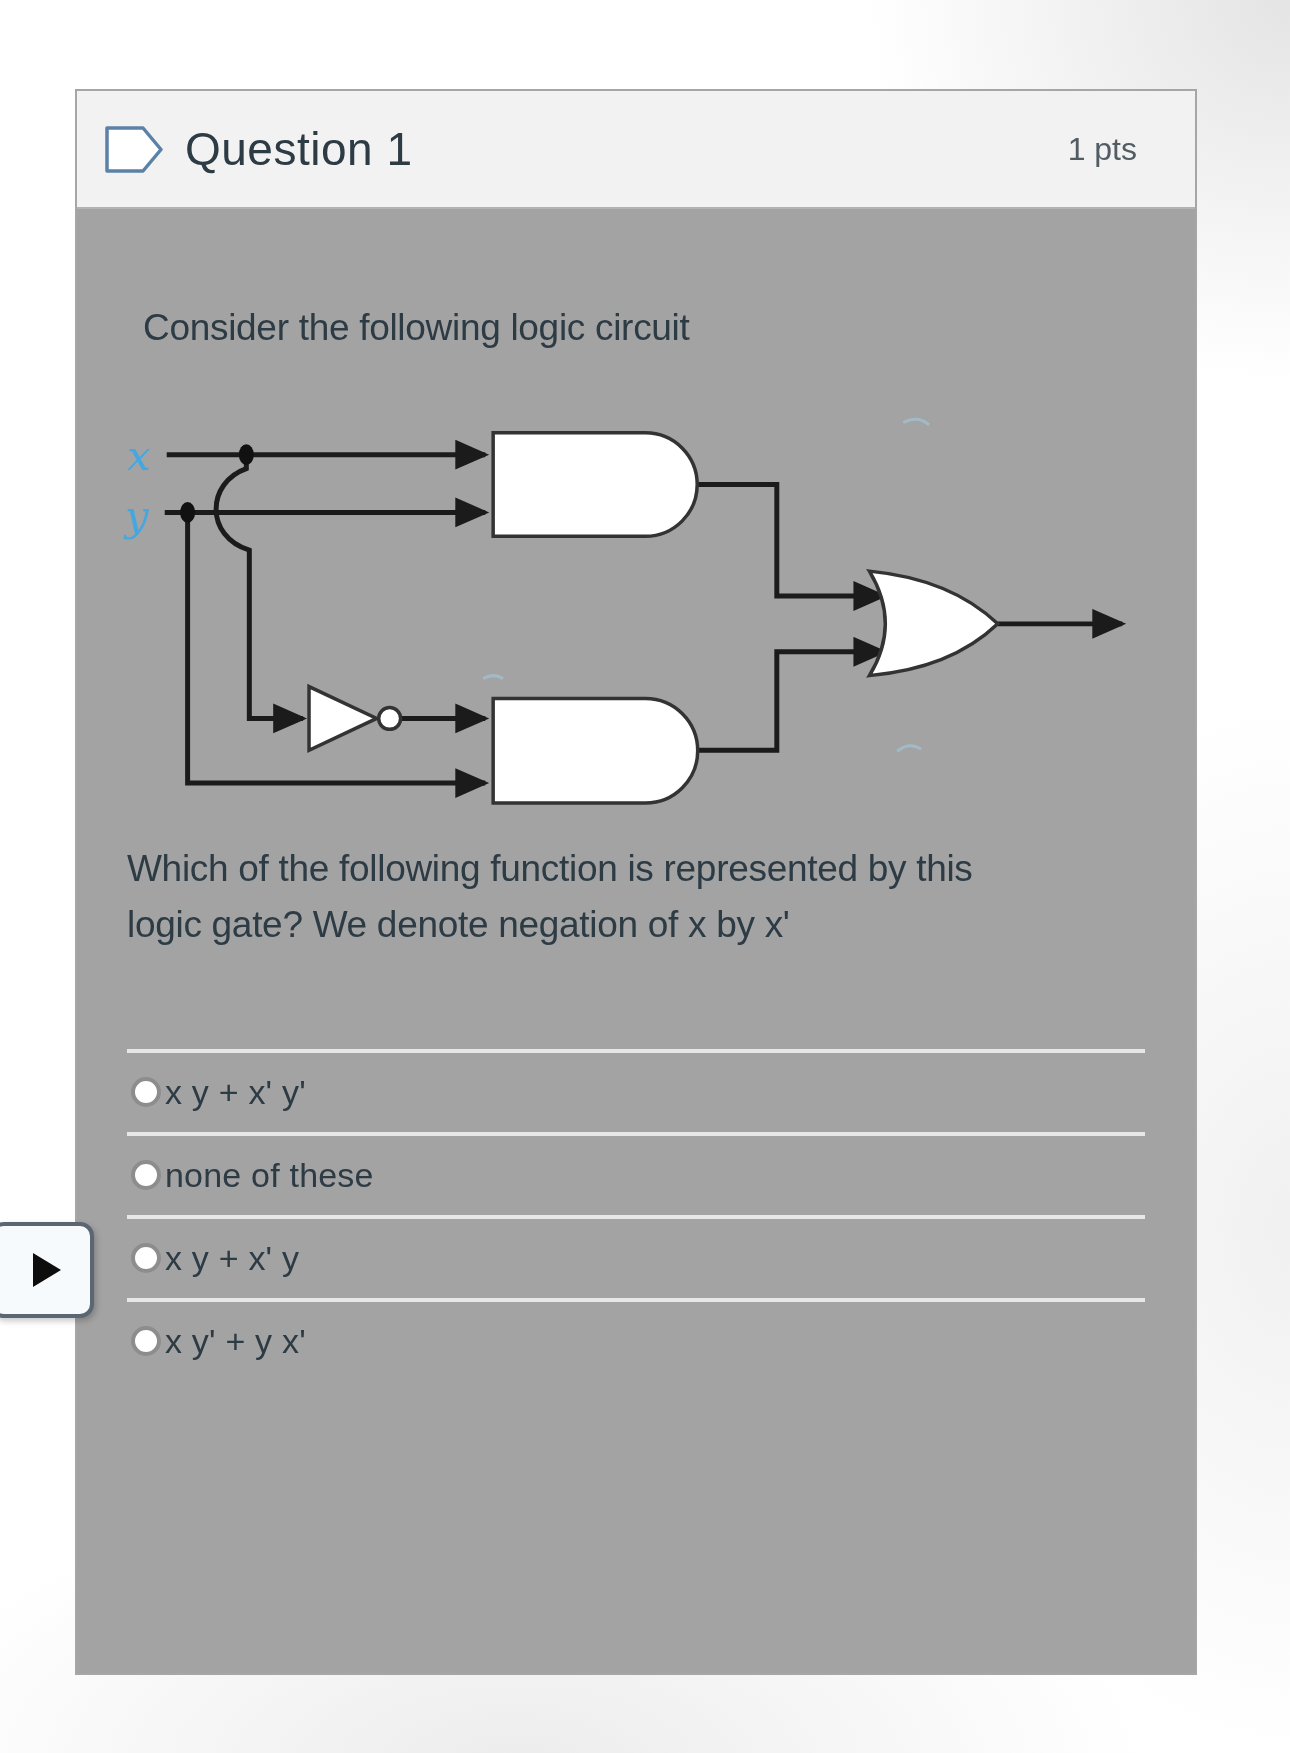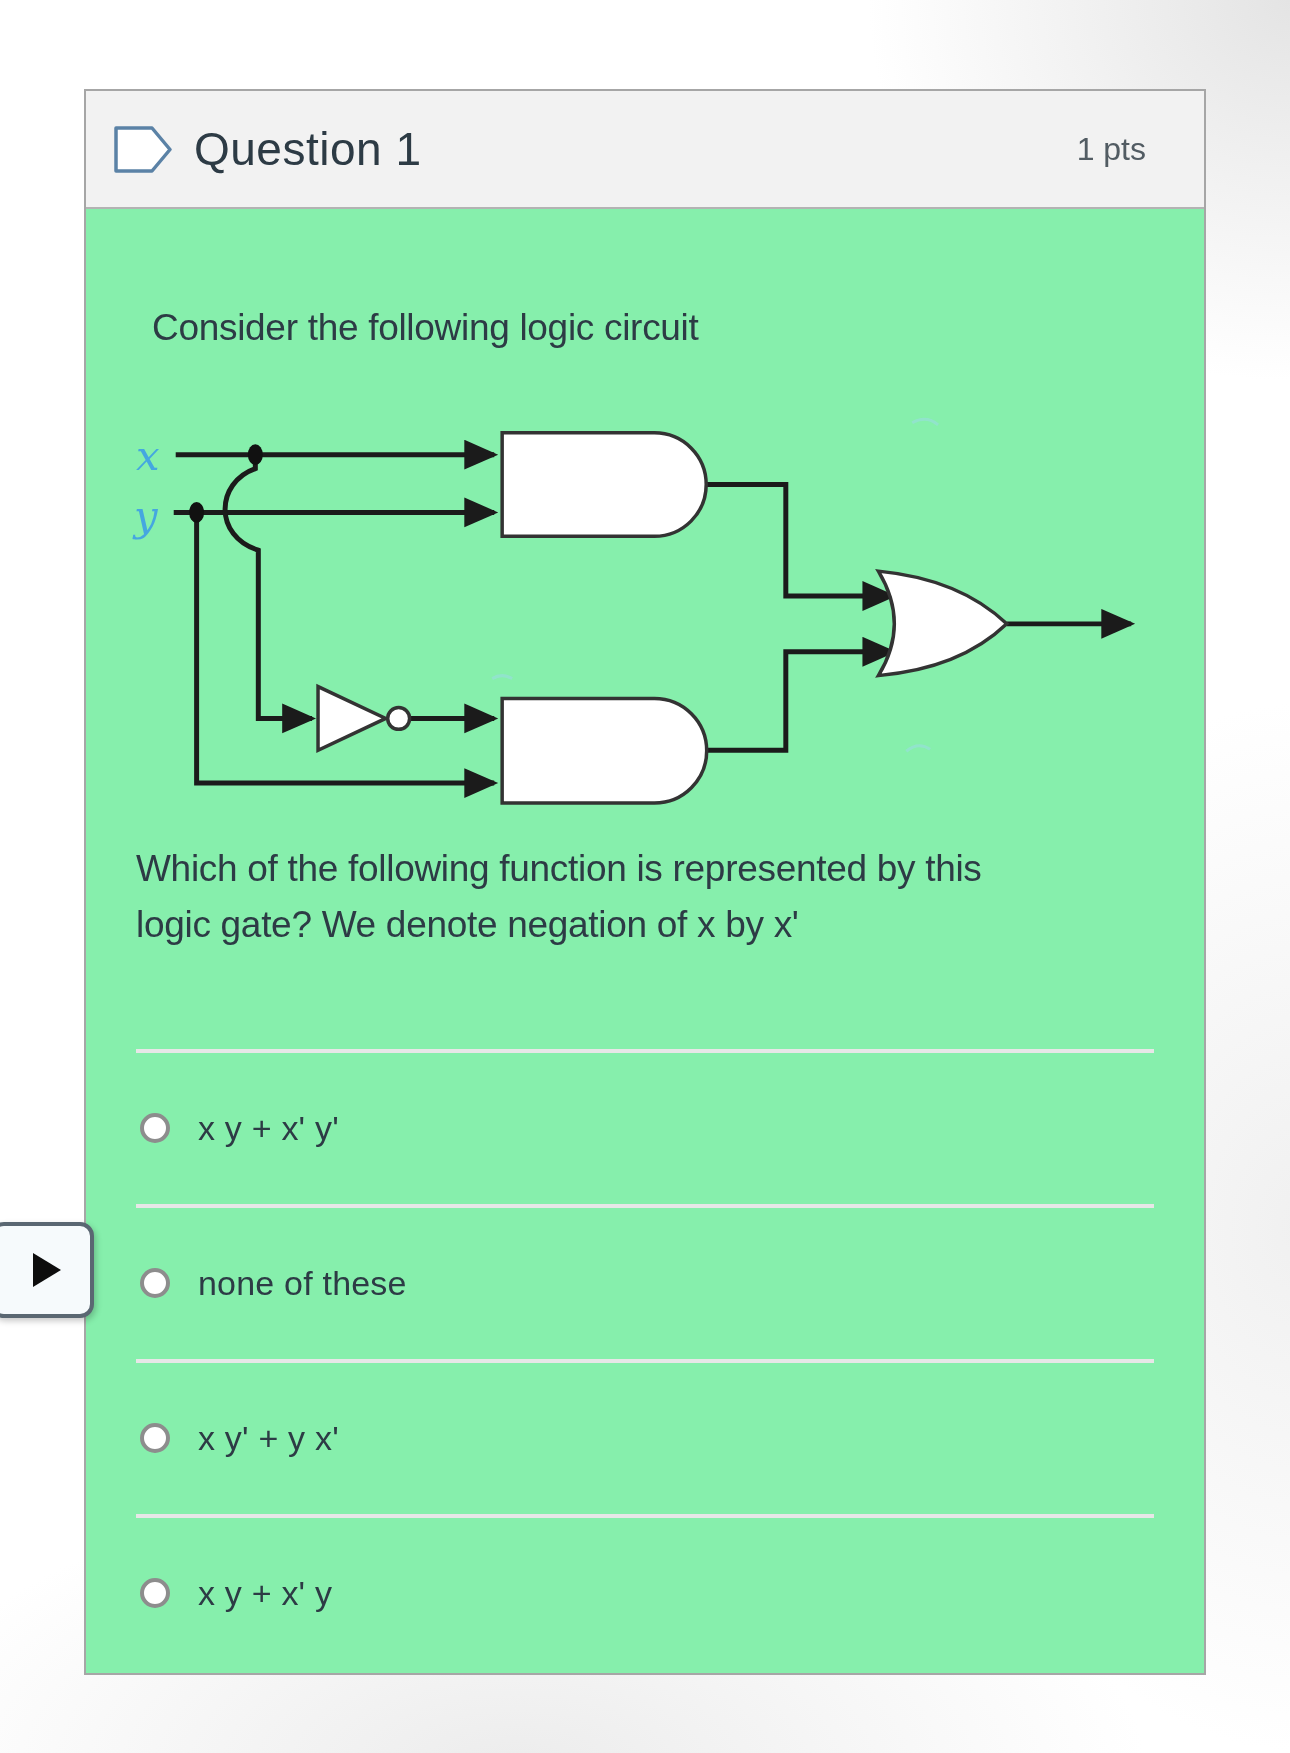--- a/index.html
+++ b/index.html
@@ -14,22 +14,22 @@
     font-family:"Liberation Sans","DejaVu Sans",sans-serif;
     background:#ffffff;
   }
   .page-wash{position:absolute;inset:0;pointer-events:none;
     background:
       radial-gradient(620px 560px at 100% 0%, #e4e4e4 0%, rgba(230,230,230,0) 68%),
       radial-gradient(900px 420px at 40% 101%, #ececec 0%, rgba(236,236,236,0) 70%),
       radial-gradient(500px 700px at 101% 70%, #f0f0f0 0%, rgba(240,240,240,0) 75%);
   }
   .card{
-    position:absolute;left:84px;top:89px;width:1122px;height:1586px;
-    background:#86efac;border:2px solid var(--card_border);
+    position:absolute;left:75px;top:89px;width:1122px;height:1586px;
+    background:#a3a3a3;border:2px solid var(--card_border);
   }
   .card-header{
     height:118px;background:var(--header_bg);
     border-bottom:2px solid #b3b3b3;
     display:flex;align-items:center;padding:0 58px 0 28px;
   }
   .q-icon{display:block;flex:none;}
   .q-icon svg{display:block;width:58px;height:47px;}
   .q-title{
     margin:0 0 0 22px;font-size:46px;font-weight:300;color:var(--ink);
@@ -39,23 +39,23 @@
   .card-body{padding:82px 50px 0 50px;}
   .intro{margin:16px;font-size:37px;font-weight:300;color:var(--ink);letter-spacing:-.3px;}
   .circuit{margin:36px 0 0 -22px;width:1055px;}
   .circuit svg{display:block;width:100%;height:auto;}
   .prompt{
     margin:28px 0 0 0;width:900px;font-size:37px;font-weight:300;color:var(--ink);
     line-height:56px;letter-spacing:-.3px;
   }
   .options{margin-top:96px;}
   .option{
-    display:flex;align-items:center;gap:28px;
+    display:flex;align-items:center;gap:4px;
     border-top:4px solid var(--divider);
-    padding:56px 4px;cursor:pointer;
+    padding:20px 4px;cursor:pointer;
   }
   .radio{
     width:30px;height:30px;flex:none;border:4px solid var(--radio_border);
     border-radius:50%;background:#fff;
   }
   .option-label{font-size:34px;font-weight:300;color:var(--ink);letter-spacing:.2px;}
   .nav-toggle{
     position:absolute;left:-10px;top:1222px;width:104px;height:96px;
     background:var(--nav_button_bg);border:4px solid var(--nav_button_border);
     border-radius:14px;display:flex;align-items:center;justify-content:center;
@@ -134,25 +134,25 @@
       <div class="option">
         <span class="radio"></span>
         <span class="option-label">x y + x' y'</span>
       </div>
       <div class="option">
         <span class="radio"></span>
         <span class="option-label">none of these</span>
       </div>
       <div class="option">
         <span class="radio"></span>
-        <span class="option-label">x y' + y x'</span>
+        <span class="option-label">x y + x' y</span>
       </div>
       <div class="option">
         <span class="radio"></span>
-        <span class="option-label">x y + x' y</span>
+        <span class="option-label">x y' + y x'</span>
       </div>
     </div>
 
   </div>
 </div>
 
 <button class="nav-toggle">
   <span class="play-triangle"></span>
 </button>
 

